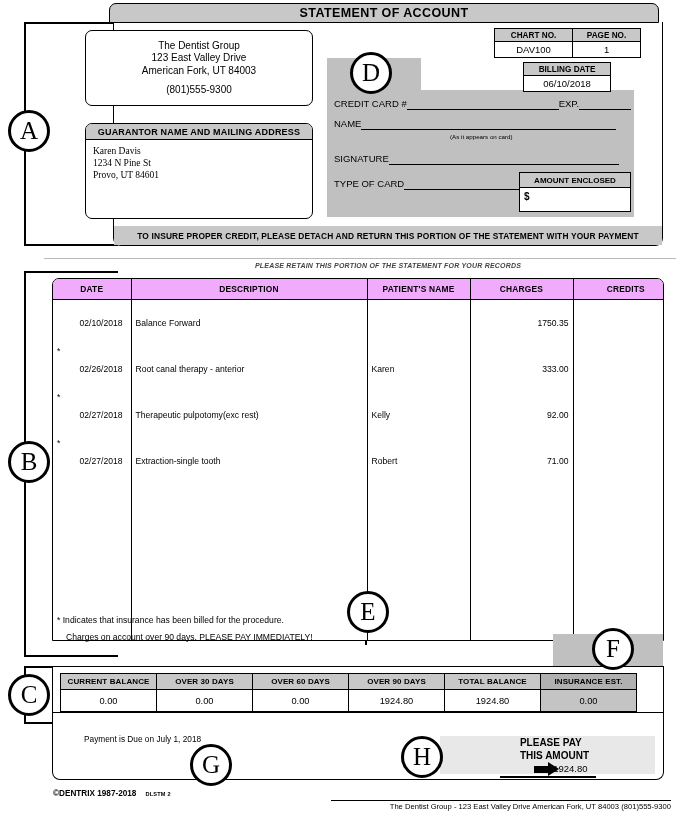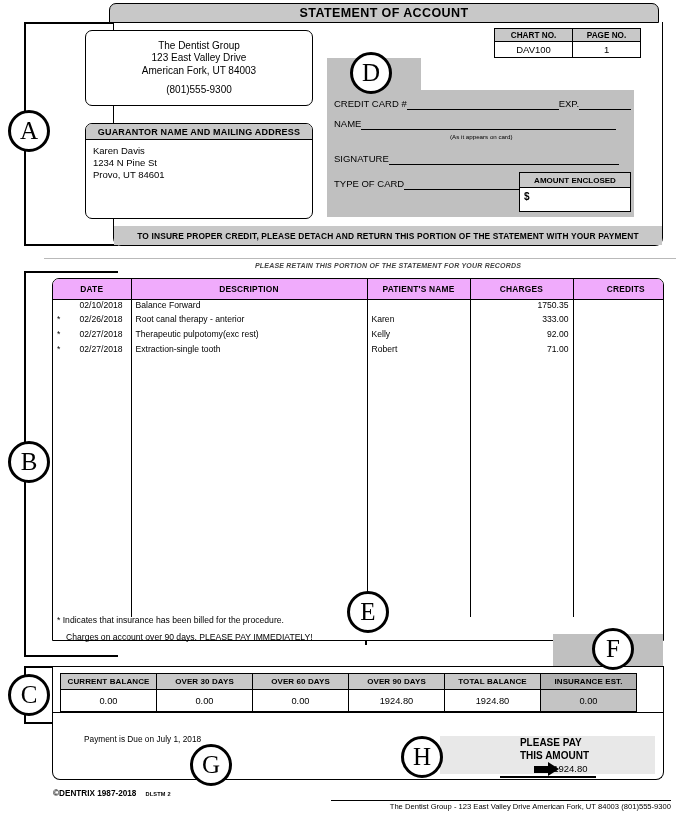--- a/index.html
+++ b/index.html
@@ -94,21 +94,21 @@
   }
   #guarantor-head {
     background: #c8c8c8;
     border-bottom: 1.5px solid #000;
     height: 16px;
     display: flex; align-items: center; justify-content: center;
     font-size: 9px; font-weight: bold; letter-spacing: .2px;
   }
   #guarantor-body {
     padding: 5px 0 0 7px;
-    font-size: 9.5px; line-height: 12px;
+    font-size: 9.5px; line-height: 12px; font-family: Liberation Serif, serif;
   }
 
   
   #chart-table {
     left: 494px; top: 28px; width: 147px; height: 30px;
     z-index: 14;
     border-collapse: collapse;
     font-size: 8.5px;
   }
   #chart-table td, #billing-table td {
@@ -220,21 +220,21 @@
     height: 20px;
     font-size: 8.4px;
     font-weight: bold;
     letter-spacing: .2px;
   }
   #ledger-table th:last-child { border-right: none; padding-left: 16px; }
   #ledger-table td {
     border-right: 1.2px solid #000;
     height: 15px;
     font-size: 8.6px;
-    padding: 0 4px;
+    padding: 18px 4px;
     vertical-align: top;
   }
   #ledger-table td:last-child { border-right: none; }
   .c-date { width: 78px; }
   .c-desc { width: 236px; }
   .c-pat  { width: 103px; }
   .c-chg  { width: 103px; }
   .c-cred { width: 90px; }
   .date-cell { position: relative; text-align: right; padding-right: 8px !important; }
   .star { position: absolute; left: 4px; top: 0; }
@@ -393,20 +393,30 @@
       <td class="hd">CHART NO.</td>
       <td class="hd">PAGE NO.</td>
     </tr>
     <tr>
       <td class="vl">DAV100</td>
       <td class="vl">1</td>
     </tr>
   </tbody>
     </table>
 
+  <table class="abs" id="billing-table">
+    <tbody>
+        <tr>
+          <td class="hd">BILLING DATE</td>
+        </tr>
+    <tr>
+          <td class="vl">06/10/2018</td>
+        </tr>
+  </tbody>
+    </table>
 
   <div class="abs" id="d-gray"></div>
 
   <div class="abs" id="cc-panel"></div>
 
   <div class="cc-line" style="left:334px; top:98px;">
     <span>CREDIT CARD #</span><span class="ul" style="width:152px;">&nbsp;</span><span>EXP.</span><span class="ul" style="width:52px;">&nbsp;</span>
   </div>
 
   <div class="cc-line" style="left:334px; top:118px;">

